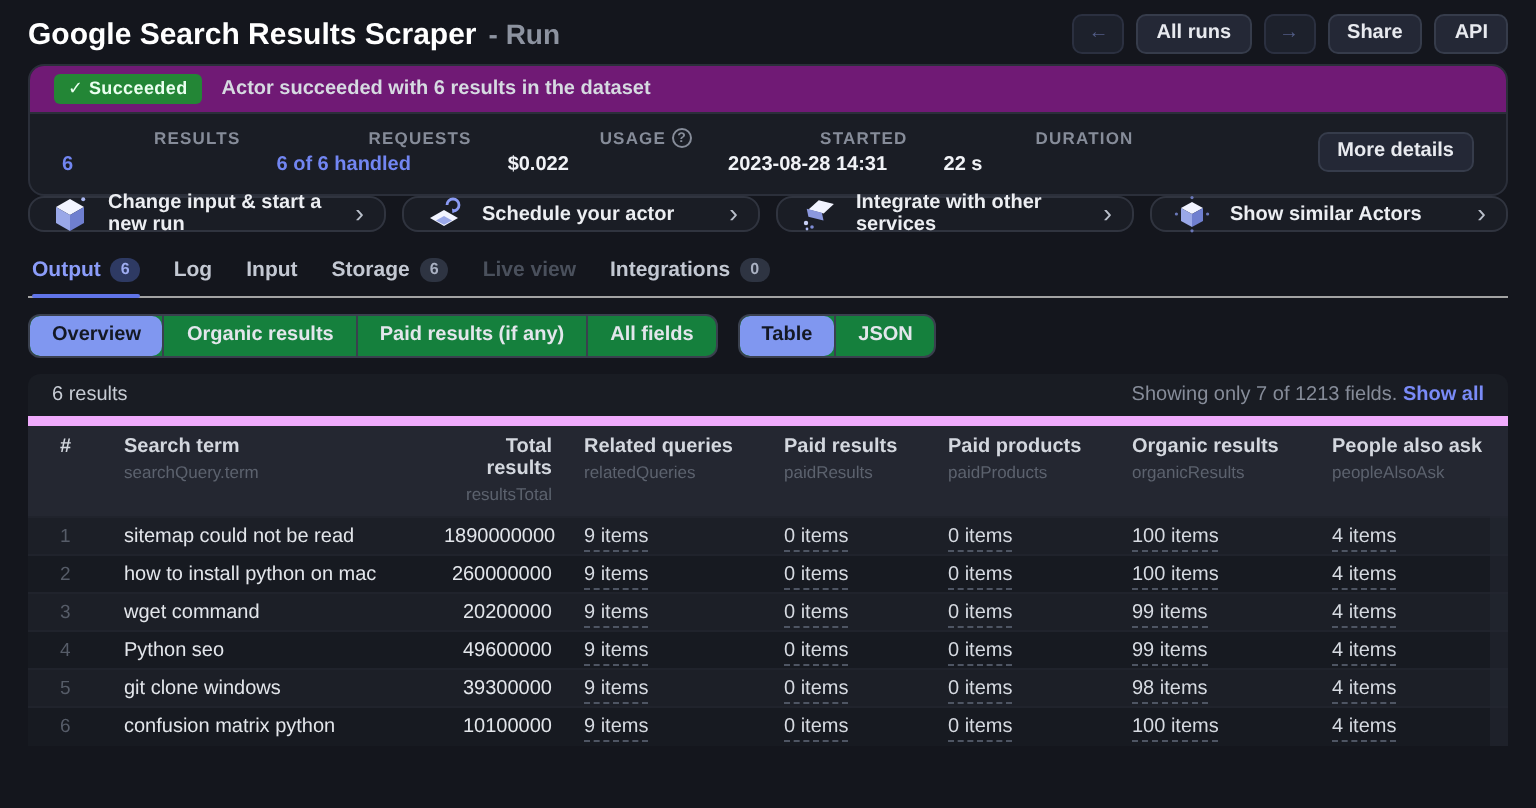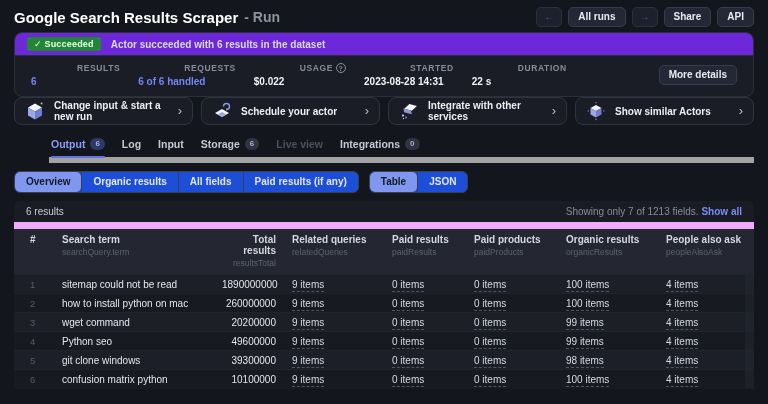--- a/index.html
+++ b/index.html
@@ -12,60 +12,60 @@
   .title-wrap { display:flex; gap:6px; align-items:flex-start; }
   .title { font-size:15px; font-weight:bold; color:#ffffff; }
   .subtitle { font-size:14px; font-weight:bold; color:#8d93a0; }
   .topnav { display:flex; gap:6px; align-items:center; }
   .btn { background:#242836; border:1px solid #363c4b; border-radius:5px; color:#e8eaef; font-size:10px; font-weight:bold; padding:3px 9px; cursor:pointer; font-family:inherit; line-height:12px; }
   .btn.icon-btn { padding:3px 7px; }
   .btn.dim { color:#525d86; background:#1d212c; border-color:#2b3040; }
 
   
   .runcard { background:#1a1d25; border:1px solid #2b2f3a; border-radius:8px; overflow:hidden; }
-  .statusrow { display:flex; align-items:center; gap:10px; background:#6d28d9; border-bottom:1px solid #2b2f3a; padding:4px 12px; }
+  .statusrow { display:flex; align-items:center; gap:10px; background:#701a75; border-bottom:1px solid #2b2f3a; padding:4px 12px; }
   .status-badge { background:#238636; color:#eafff0; font-size:9px; font-weight:bold; border-radius:3px; padding:2px 7px; letter-spacing:.2px; }
   .status-msg { font-size:10px; font-weight:bold; color:#d6dae1; }
   .statsrow { display:flex; align-items:flex-start; padding:7px 16px 9px; gap:18px; }
   .stat { display:flex; flex-direction:column; gap:3px; }
   .stat-label { font-size:8.5px; font-weight:bold; letter-spacing:.6px; color:#868c99; display:flex; align-items:center; gap:3px;padding-left:46px; }
   .stat-value { font-size:10px; font-weight:bold; color:#f0f2f6; }
   .stat-value.accent { color:#7286f2; }
   .info-circle { width:10px; height:10px; border:1px solid #868c99; border-radius:50%; font-size:7px; display:inline-flex; align-items:center; justify-content:center; color:#868c99; font-weight:bold; }
   .more-wrap { margin-left:auto; align-self:center; }
 
   
   .wn-head { display:flex; justify-content:space-between; align-items:center; margin:9px 0 5px; }
   .wn-title { font-size:11px; font-weight:bold; color:#f0f2f6; }
   .link { color:#7a8bf7; font-size:10px; font-weight:bold; cursor:pointer; text-decoration:none; }
   .wn-cards { display:flex; gap:8px; }
-  .wn-card { flex:1; display:flex; align-items:center; gap:9px; background:#1a1d25; border:1px solid #30343f; border-radius:8px; padding:7px 10px; height:28px; cursor:pointer; }
+  .wn-card { flex:1; display:flex; align-items:center; gap:9px; background:#1a1d25; border:1px solid #30343f; border-radius:8px; padding:7px 10px; height:18px; cursor:pointer; }
   .wn-label { font-size:10px; font-weight:bold; color:#eceef2; flex:1; }
   .wn-chev { color:#b9bfca; font-size:13px; line-height:10px; }
   .wn-icon { width:20px; height:20px; flex:0 0 20px; }
 
   
-  .tabs { display:flex; gap:17px; margin-top:9px; border-bottom:6px solid #a3a3a3; padding:0 2px;margin-left:35px; }
+  .tabs { display:flex; gap:17px; margin-top:9px; border-bottom:1px solid #a3a3a3; padding:0 2px; }
   .tab { display:flex; align-items:center; gap:5px; font-size:10.5px; font-weight:bold; color:#c3c8d2; padding:4px 0 7px; cursor:pointer; position:relative; }
   .tab.active { color:#8b9cf9; }
   .tab.active::after { content:""; position:absolute; left:0; right:0; bottom:-1px; height:2px; background:#6074e8; border-radius:2px; }
   .tab.disabled { color:#4a505c; cursor:default; }
   .tbadge { font-size:8px; font-weight:bold; background:#2e3442; color:#aab1c2; border-radius:8px; padding:1px 5px; line-height:10px; }
   .tab.active .tbadge { background:#2e3a63; color:#9fadf2; }
 
   
   .filters { display:flex; gap:10px; margin-top:8px; }
-  .seg { display:inline-flex; border:1px solid #3a404e; border-radius:6px; overflow:hidden; background:#1d4ed8; }
+  .seg { display:inline-flex; border:1px solid #3a404e; border-radius:6px; overflow:hidden; background:#15803d; }
   .seg .seg-btn { background:transparent; border:none; border-left:1px solid #3a404e; color:#e3e6ec; font-size:10px; font-weight:bold; padding:4px 11px; cursor:pointer; font-family:inherit; line-height:12px; }
   .seg .seg-btn:first-child { border-left:none; }
   .seg .seg-btn.sel { background:#8097f0; color:#141824; border-radius:5px; }
 
   
   .panel { background:#191c23; border-radius:6px 6px 0 0; margin-top:8px; }
-  .resultsbar { display:flex; justify-content:space-between; align-items:center; padding:5px 12px; border-bottom:7px solid #f0abfc; }
+  .resultsbar { display:flex; justify-content:space-between; align-items:center; padding:5px 12px; border-bottom:5px solid #f0abfc; }
   .results-count { font-size:10px; color:#c7ccd4; }
   .fields-note { font-size:10px; color:#868c99; }
 
   table { width:100%; border-collapse:collapse; table-layout:fixed; }
   thead th { background:#242731; text-align:left; vertical-align:top; padding:5px 8px 6px; font-weight:bold; }
   .th-label { display:block; font-size:10px; color:#d3d7de; }
   .th-sub { display:block; font-size:8.5px; font-weight:normal; color:#5c626e; margin-top:2px; }
   tbody td { padding:0 8px; height:19px; font-size:10px; color:#e3e6eb; border-top:1px solid #20232c; white-space:nowrap; overflow:hidden; }
   tbody tr:nth-child(odd)  { background:#1c1f27; }
   tbody tr:nth-child(even) { background:#171a21; }
@@ -198,22 +198,22 @@
     <div class="tab">
       <span>Integrations</span>
       <span class="tbadge">0</span>
     </div>
   </div>
 
   <div class="filters">
     <div class="seg">
       <button class="seg-btn sel">Overview</button>
       <button class="seg-btn">Organic results</button>
+      <button class="seg-btn">Paid results (if any)</button>
       <button class="seg-btn">All fields</button>
-      <button class="seg-btn">Paid results (if any)</button>
     </div>
     <div class="seg">
       <button class="seg-btn sel">Table</button>
       <button class="seg-btn">JSON</button>
     </div>
   </div>
 
   <div class="panel">
     <div class="resultsbar">
       <span class="results-count">6 results</span>

